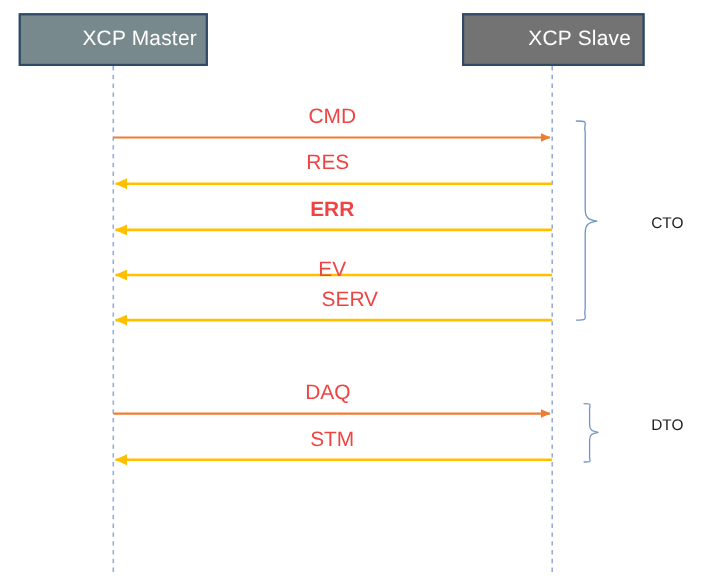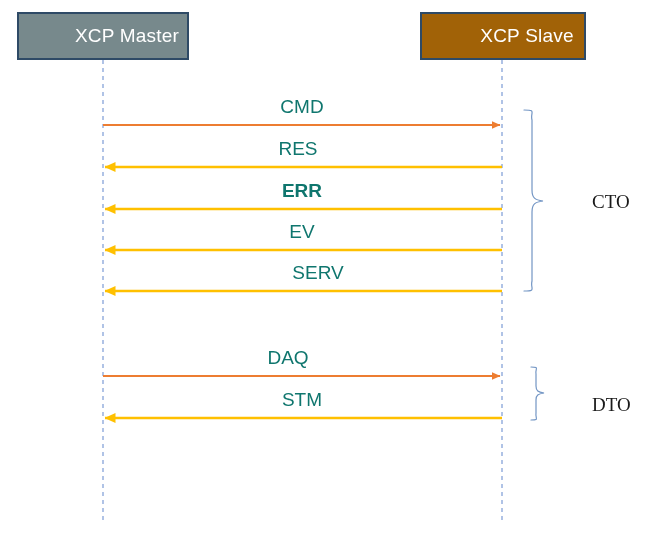--- a/index.html
+++ b/index.html
@@ -43,36 +43,36 @@
     top: 12px;
     width: 172px;
     height: 48px;
     background: #77898c;
   }
   #node-slave {
     left: 420px;
     top: 12px;
     width: 166px;
     height: 48px;
-    background: #a16207;
+    background: #737373;
   }
   .msg-label {
     position: absolute;
     font-size: 19px;
-    color: #0f766e;
+    color: #ef4444;
     font-family: "Liberation Sans", sans-serif;
     text-align: center;
     white-space: nowrap;
     transform: translate(-50%, -100%);
   }
   .brace-label {
     position: absolute;
-    font-size: 19px;
+    font-size: 14px;
     color: #1a1a1a;
-    font-family: Liberation Serif, serif;
+    font-family: Liberation Sans, sans-serif;
     white-space: nowrap;
     transform: translate(0, -50%);
     text-align: center;
   }
 </style>
 </head>
 <body>
 
 <div id="canvas">
 
@@ -116,21 +116,21 @@
   <div class="node-box" id="node-master">
     <span>XCP Master</span>
   </div>
   <div class="node-box" id="node-slave">
     <span>XCP Slave</span>
   </div>
 
   <div class="msg-label" style="left:302px; top:118px;">CMD</div>
   <div class="msg-label" style="left:298px; top:160px;">RES</div>
   <div class="msg-label" style="left:302px; top:202px;font-weight:bold;">ERR</div>
-  <div class="msg-label" style="left:302px; top:243px;">EV</div>
+  <div class="msg-label" style="left:302px; top:257px;">EV</div>
   <div class="msg-label" style="left:318px; top:284px;">SERV</div>
-  <div class="msg-label" style="left:288px; top:369px;">DAQ</div>
+  <div class="msg-label" style="left:298px; top:369px;">DAQ</div>
   <div class="msg-label" style="left:302px; top:411px;">STM</div>
 
   <div class="brace-label" style="left:592px; top:202px;">CTO</div>
-  <div class="brace-label" style="left:592px; top:405px;">DTO</div>
+  <div class="brace-label" style="left:592px; top:386px;">DTO</div>
 
 </div>
 
 </body></html>

